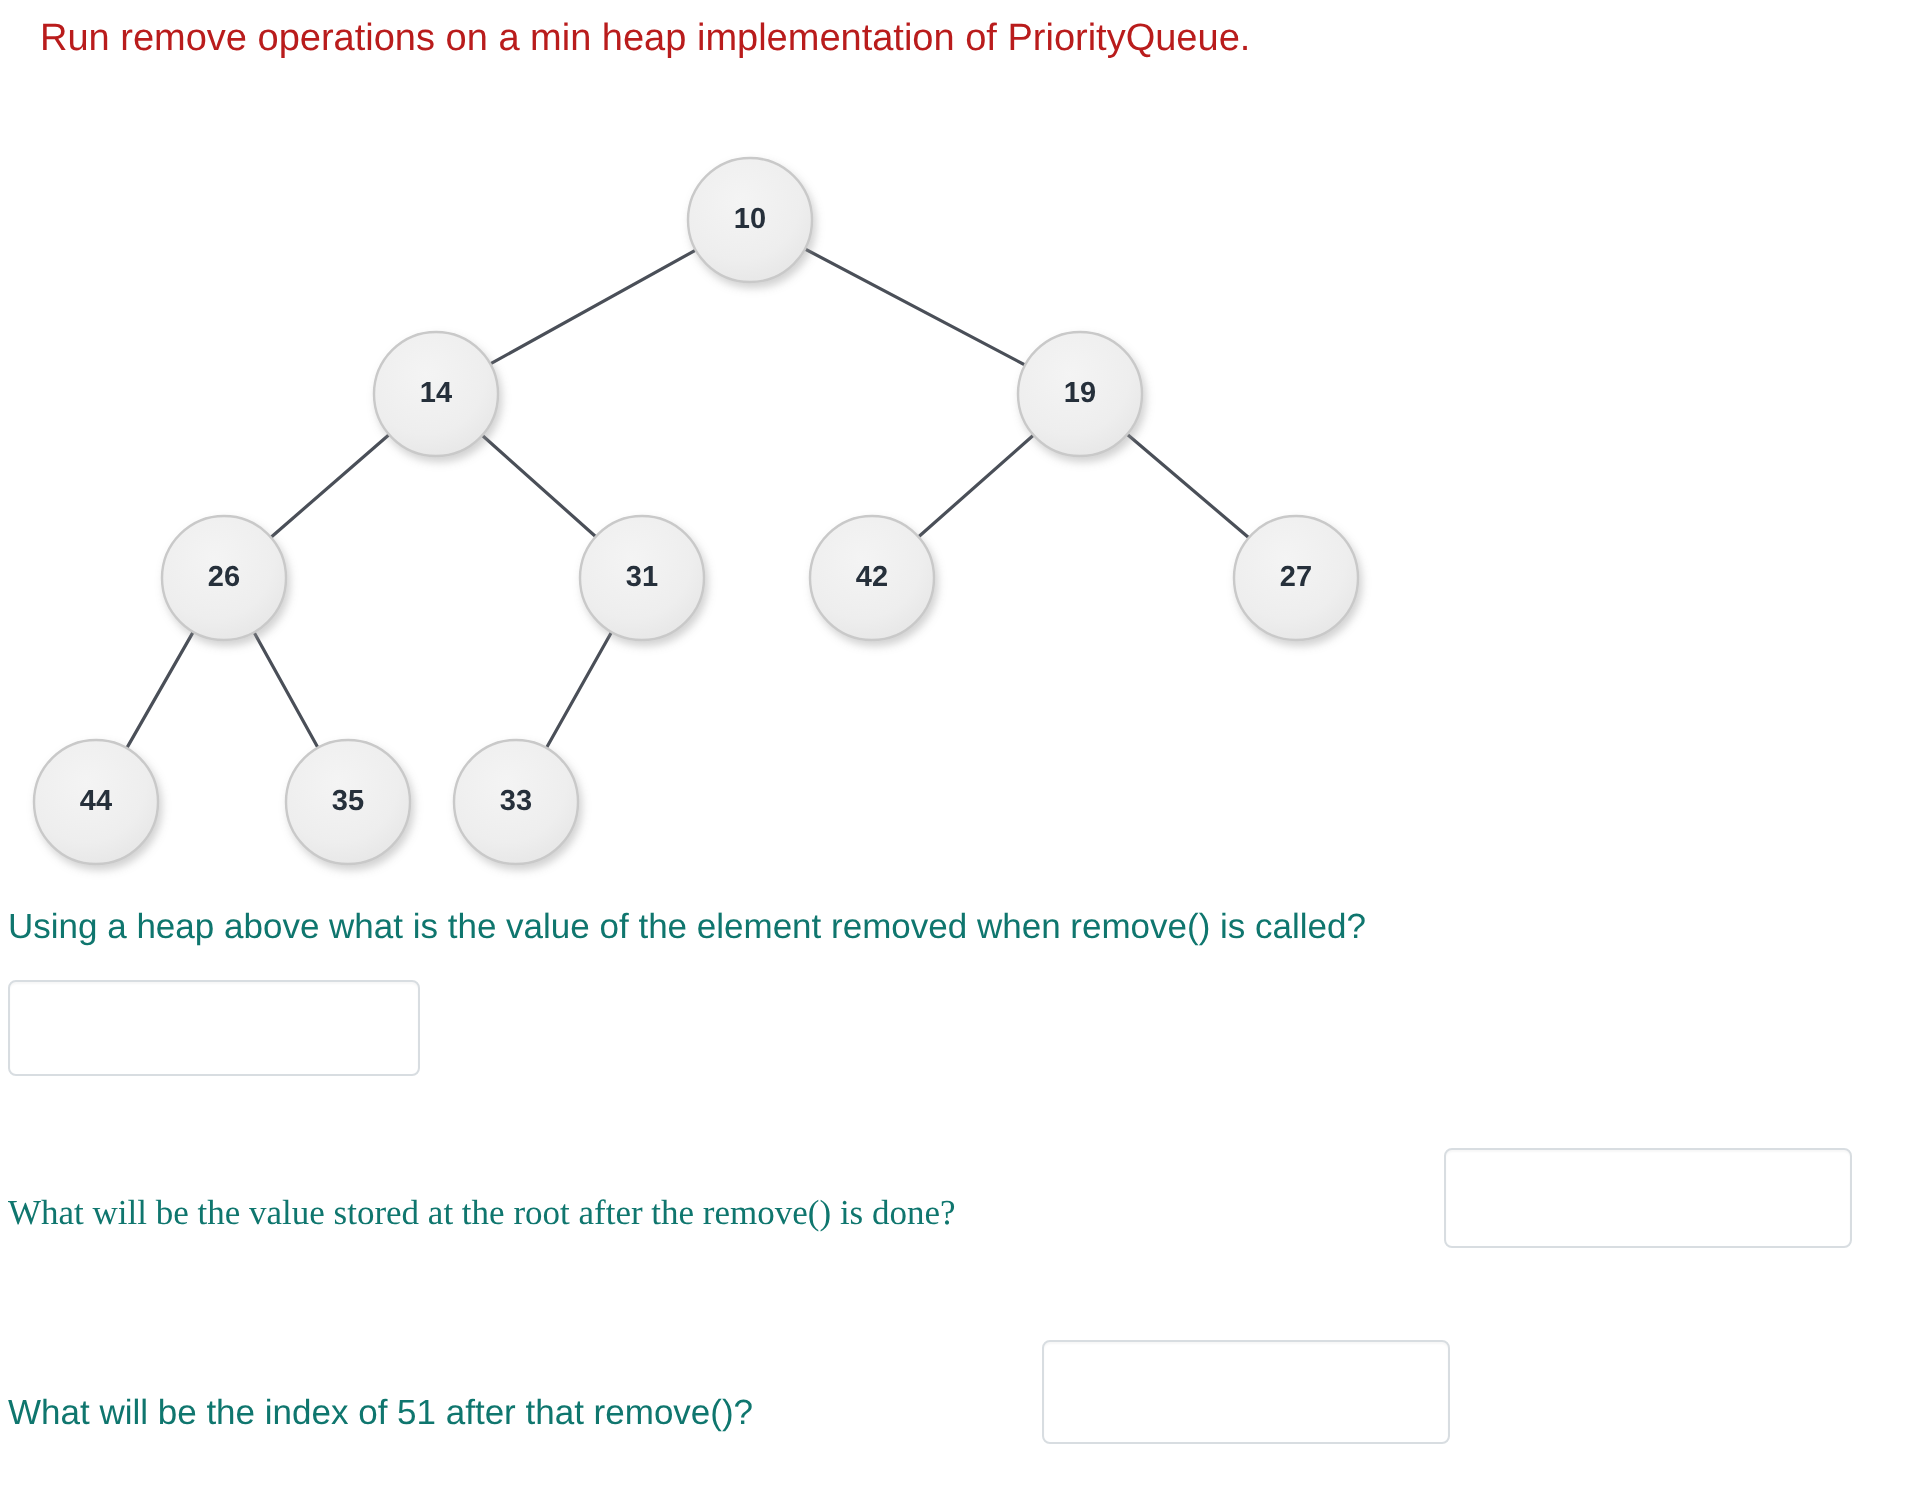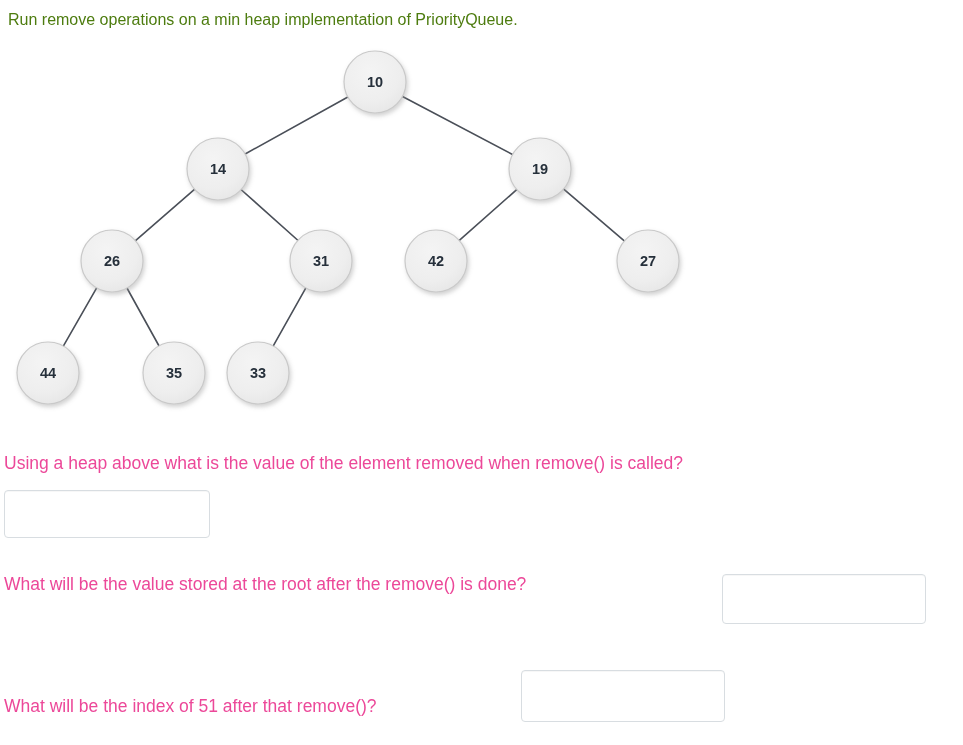--- a/index.html
+++ b/index.html
@@ -15,54 +15,54 @@
     overflow: hidden;
     position: relative;
   }
   .page {
     position: relative;
     width: 963px;
     height: 745px;
   }
   .prompt {
     position: absolute;
-    left: 8px;
+    left: 20px;
     top: 8px;
-    font-size: 16px;
+    font-size: 19px;
     line-height: 24px;
-    color: #4d7c0f;
+    color: #b91c1c;
     white-space: nowrap;
   }
   .tree-wrap {
     position: absolute;
     left: 0;
-    top: 36px;
+    top: 64px;
     width: 963px;
     height: 390px;
   }
   .tree-svg {
     display: block;
     width: 963px;
     height: 390px;
   }
   .node-label {
     font-family: "Liberation Sans", sans-serif;
     font-size: 14.5px;
     font-weight: bold;
     fill: #26303b;
   }
   .q-line {
     position: absolute;
     font-size: 17.5px;
     line-height: 24px;
-    color: #ec4899;
+    color: #0f766e;
     white-space: nowrap;
   }
   .q1 { left: 4px; top: 451px; }
-  .q2 { left: 4px; top: 572px; }
+  .q2 { left: 4px; top: 594px; font-family: Liberation Serif, serif; }
   .q3 { left: 4px; top: 694px; }
   .answer-box {
     position: absolute;
     box-sizing: border-box;
     background: #ffffff;
     border: 1px solid #d8dde1;
     border-radius: 4px;
     outline: none;
     font-family: "Liberation Sans", sans-serif;
     font-size: 16px;

